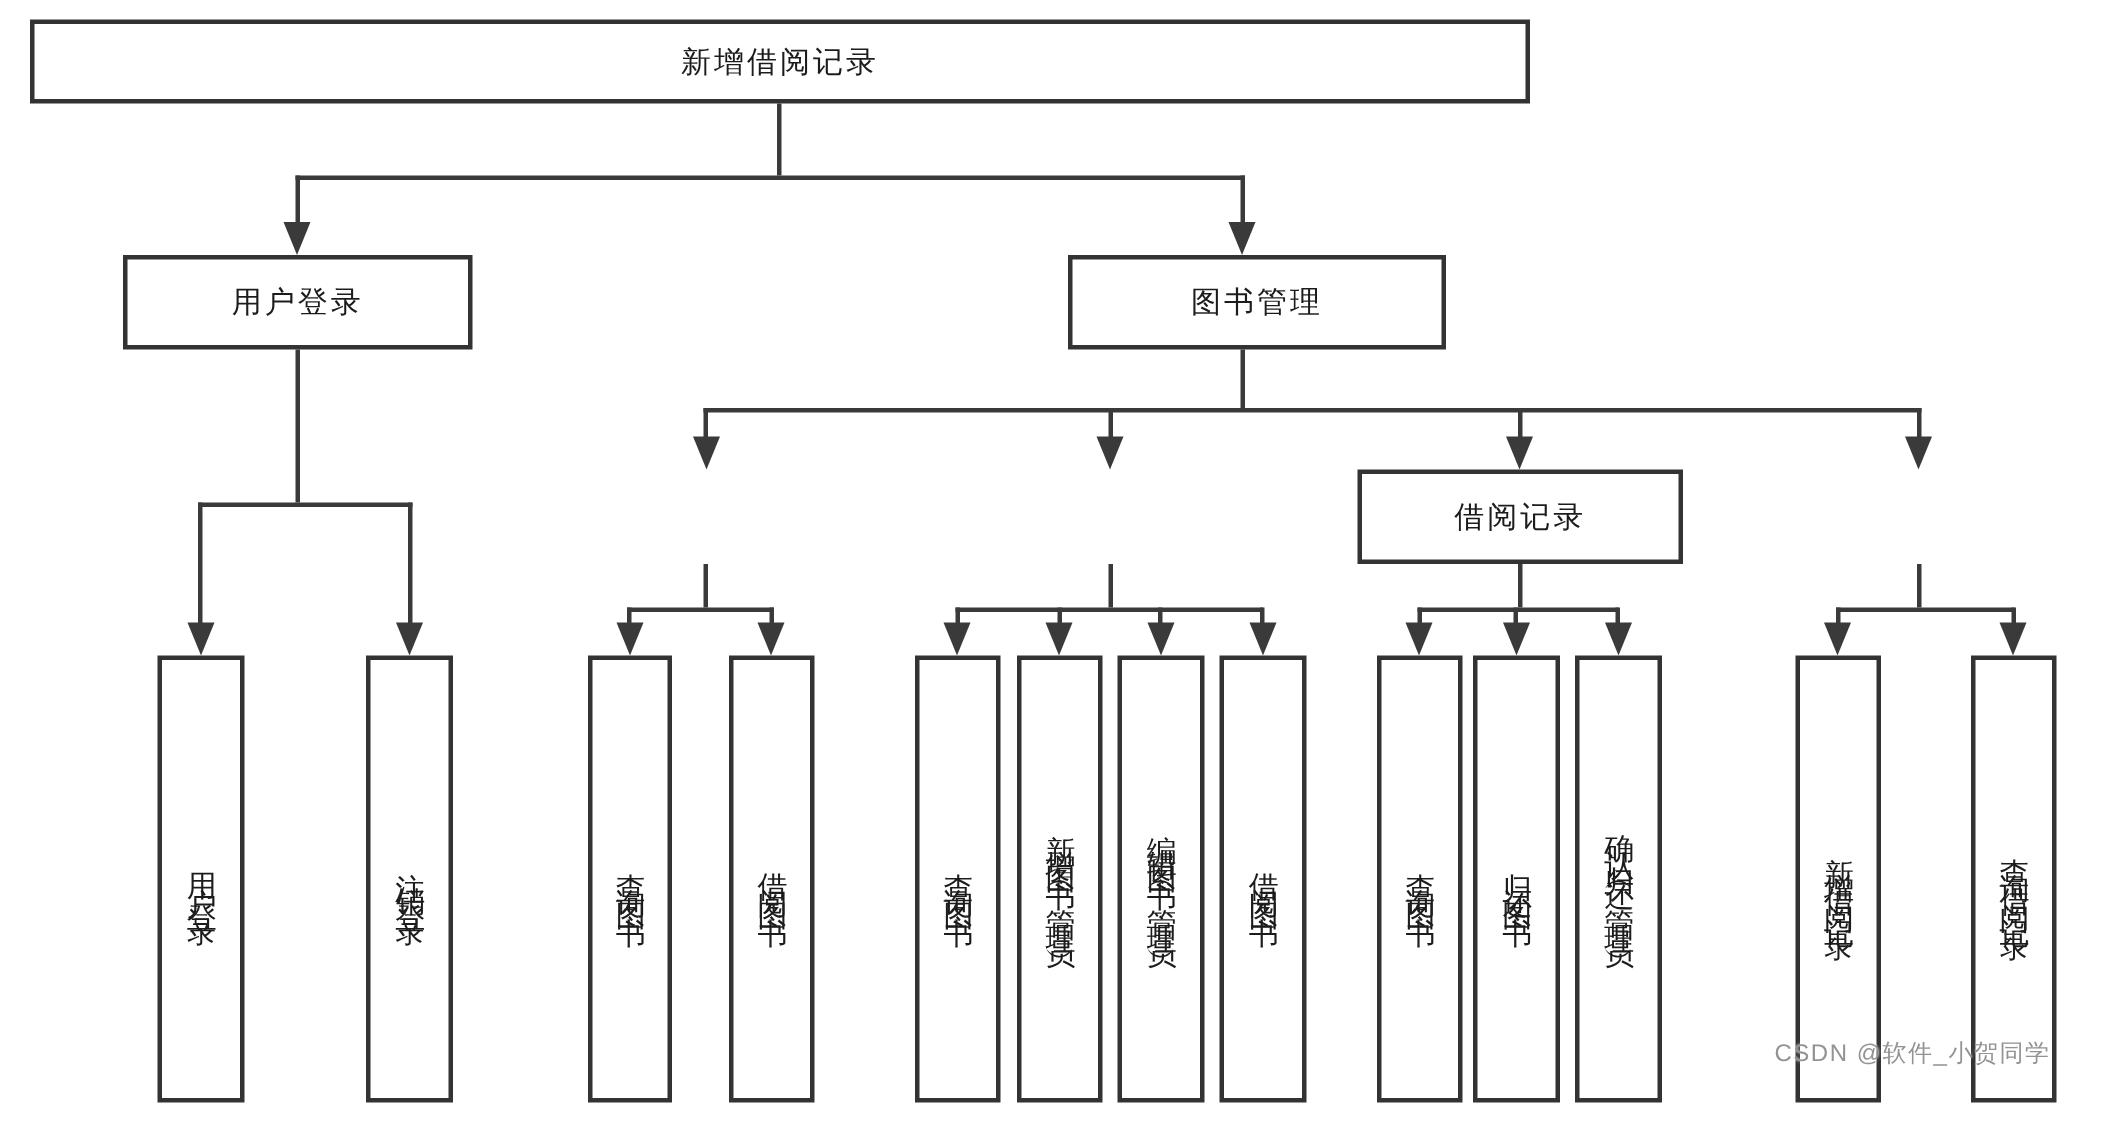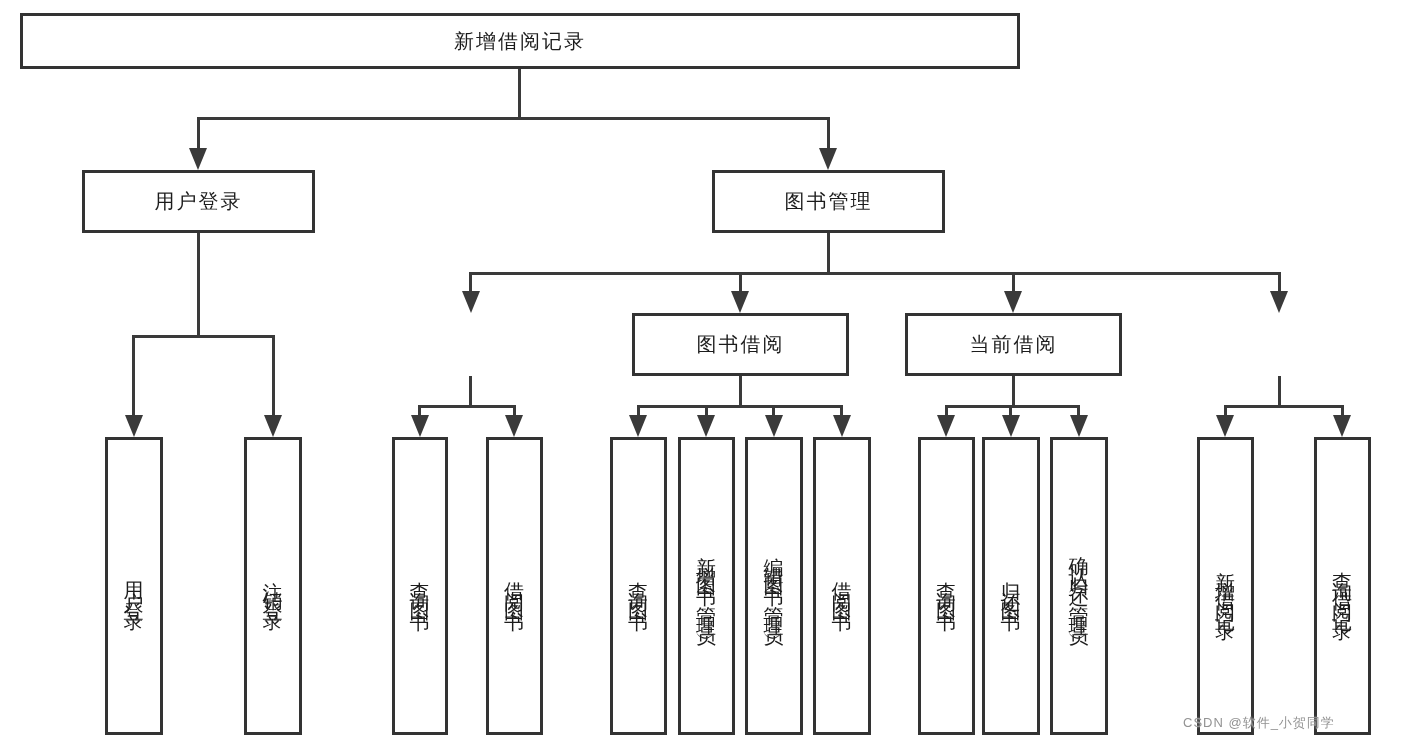--- a/index.html
+++ b/index.html
@@ -53,22 +53,22 @@
     position: absolute;
     width: 0;
     height: 0;
     border-left: 9px solid transparent;
     border-right: 9px solid transparent;
     border-top: 22px solid var(--line);
   }
   .watermark {
     position: absolute;
     left: 1183px;
-    top: 714px;
-    font-size: 13px;
+    top: 692px;
+    font-size: 16px;
     letter-spacing: 1px;
     color: var(--watermark);
     text-shadow: 0 0 2px rgba(255,255,255,0.8);
     white-space: nowrap;
   }
 </style>
 </head>
 <body>
 
 <div class="canvas">
@@ -76,42 +76,41 @@
   <div class="box h" style="left:20px; top:13px; width:1000px; height:56px;">新增借阅记录</div>
 
   <div class="line" style="left:518px; top:69px; width:3px; height:48px;"></div>
   <div class="line" style="left:197px; top:117px; width:633px; height:3px;"></div>
   <div class="line" style="left:197px; top:117px; width:3px; height:34px;"></div>
   <div class="ahead" style="left:189px; top:148px;"></div>
   <div class="line" style="left:827px; top:117px; width:3px; height:34px;"></div>
   <div class="ahead" style="left:819px; top:148px;"></div>
 
   <div class="box h" style="left:82px; top:170px; width:233px; height:63px;">用户登录</div>
-  <div class="box h" style="left:712px; top:170px; width:233px; height:63px;">图书管理</div>
+  <div class="box h" style="left:712px; top:170px; width:252px; height:63px;">图书管理</div>
 
   <div class="line" style="left:197px; top:233px; width:3px; height:102px;"></div>
   <div class="line" style="left:132px; top:335px; width:143px; height:3px;"></div>
   <div class="line" style="left:132px; top:335px; width:3px; height:84px;"></div>
   <div class="ahead" style="left:125px; top:415px;"></div>
   <div class="line" style="left:272px; top:335px; width:3px; height:84px;"></div>
   <div class="ahead" style="left:264px; top:415px;"></div>
 
   <div class="line" style="left:827px; top:233px; width:3px; height:39px;"></div>
   <div class="line" style="left:469px; top:272px; width:812px; height:3px;"></div>
   <div class="line" style="left:469px; top:272px; width:3px; height:23px;"></div>
   <div class="ahead" style="left:462px; top:291px;"></div>
   <div class="line" style="left:739px; top:272px; width:3px; height:23px;"></div>
   <div class="ahead" style="left:731px; top:291px;"></div>
   <div class="line" style="left:1012px; top:272px; width:3px; height:23px;"></div>
   <div class="ahead" style="left:1004px; top:291px;"></div>
   <div class="line" style="left:1278px; top:272px; width:3px; height:23px;"></div>
   <div class="ahead" style="left:1270px; top:291px;"></div>
 
-  <div class="box h" style="left:632px; top:313px; width:217px; height:63px;">图书借阅</div>
-  <div class="box h" style="left:905px; top:313px; width:217px; height:63px;">当前借阅</div>
+  <div class="box h" style="left:905px; top:313px; width:217px; height:63px;">借阅记录</div>
 
   <div class="line" style="left:469px; top:376px; width:3px; height:29px;"></div>
   <div class="line" style="left:418px; top:405px; width:98px; height:3px;"></div>
   <div class="line" style="left:418px; top:405px; width:3px; height:12px;"></div>
   <div class="ahead" style="left:411px; top:415px;"></div>
   <div class="line" style="left:513px; top:405px; width:3px; height:12px;"></div>
   <div class="ahead" style="left:505px; top:415px;"></div>
 
   <div class="line" style="left:739px; top:376px; width:3px; height:29px;"></div>
   <div class="line" style="left:637px; top:405px; width:205px; height:3px;"></div>

